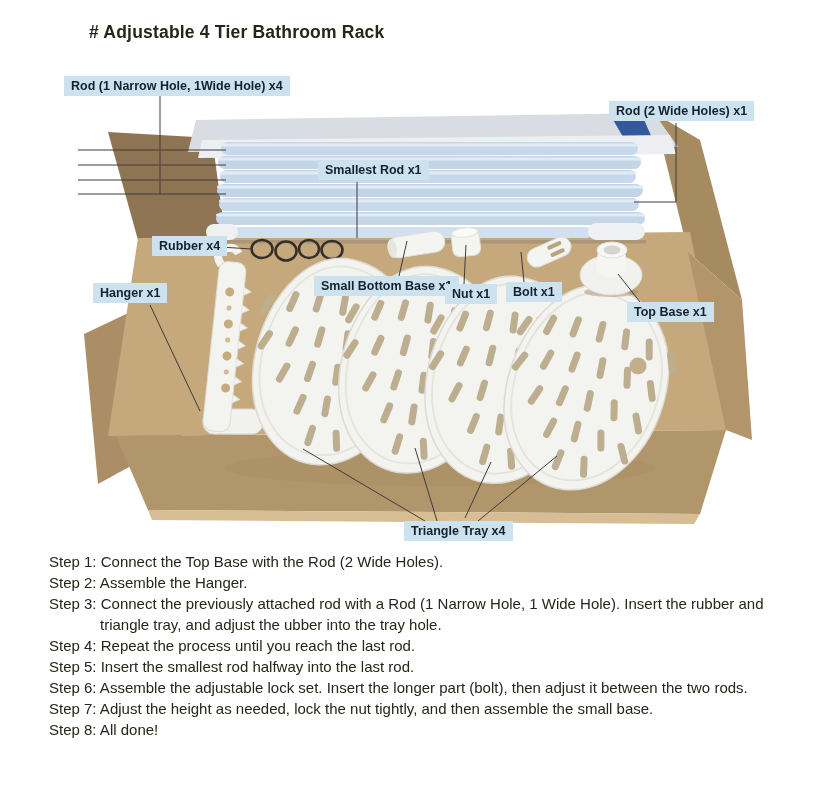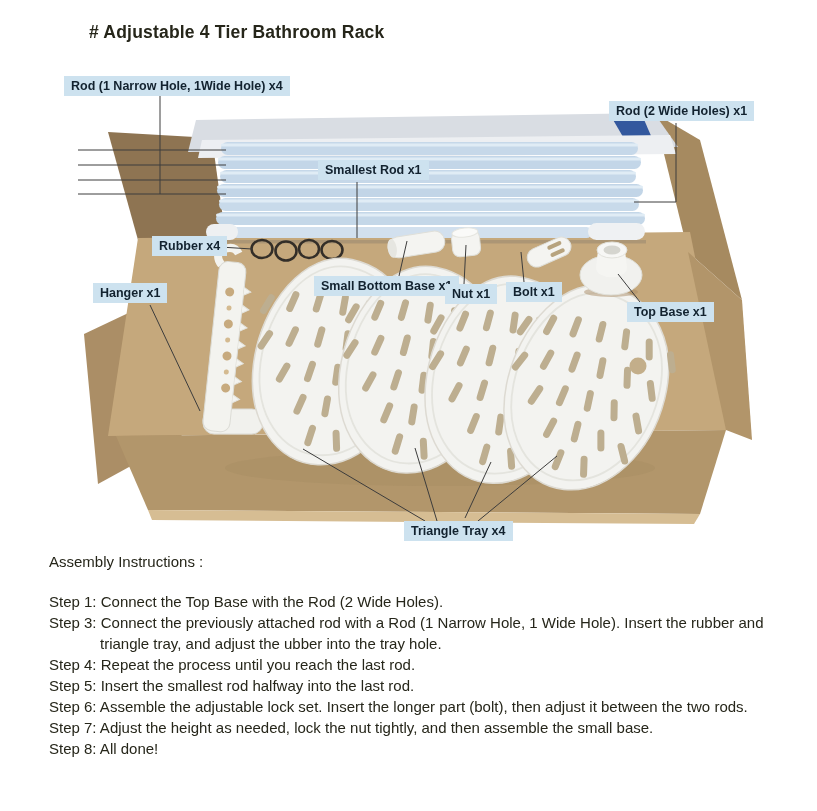--- a/index.html
+++ b/index.html
@@ -179,22 +179,22 @@
     <div class="plabel lbl-rubber">Rubber x4</div>
     <div class="plabel lbl-hanger">Hanger x1</div>
     <div class="plabel lbl-sbb">Small Bottom Base x1</div>
     <div class="plabel lbl-nut">Nut x1</div>
     <div class="plabel lbl-bolt">Bolt x1</div>
     <div class="plabel lbl-topbase">Top Base x1</div>
     <div class="plabel lbl-tray">Triangle Tray x4</div>
   </div>
 
   <div class="instructions">
-    <div class="heading">Assembly Instructions :</div>
     <div class="step">Step 1: Connect the Top Base with the Rod (2 Wide Holes).</div>
+    <div class="step">Step 2: Assemble the Hanger.</div>
     <div class="step">Step 3: Connect the previously attached rod with a Rod (1 Narrow Hole, 1 Wide Hole). Insert the rubber and triangle tray, and adjust the ubber into the tray hole.</div>
     <div class="step">Step 4: Repeat the process until you reach the last rod.</div>
     <div class="step">Step 5: Insert the smallest rod halfway into the last rod.</div>
     <div class="step">Step 6: Assemble the adjustable lock set. Insert the longer part (bolt), then adjust it between the two rods.</div>
     <div class="step">Step 7: Adjust the height as needed, lock the nut tightly, and then assemble the small base.</div>
     <div class="step">Step 8: All done!</div>
   </div>
 
 </div>
 

